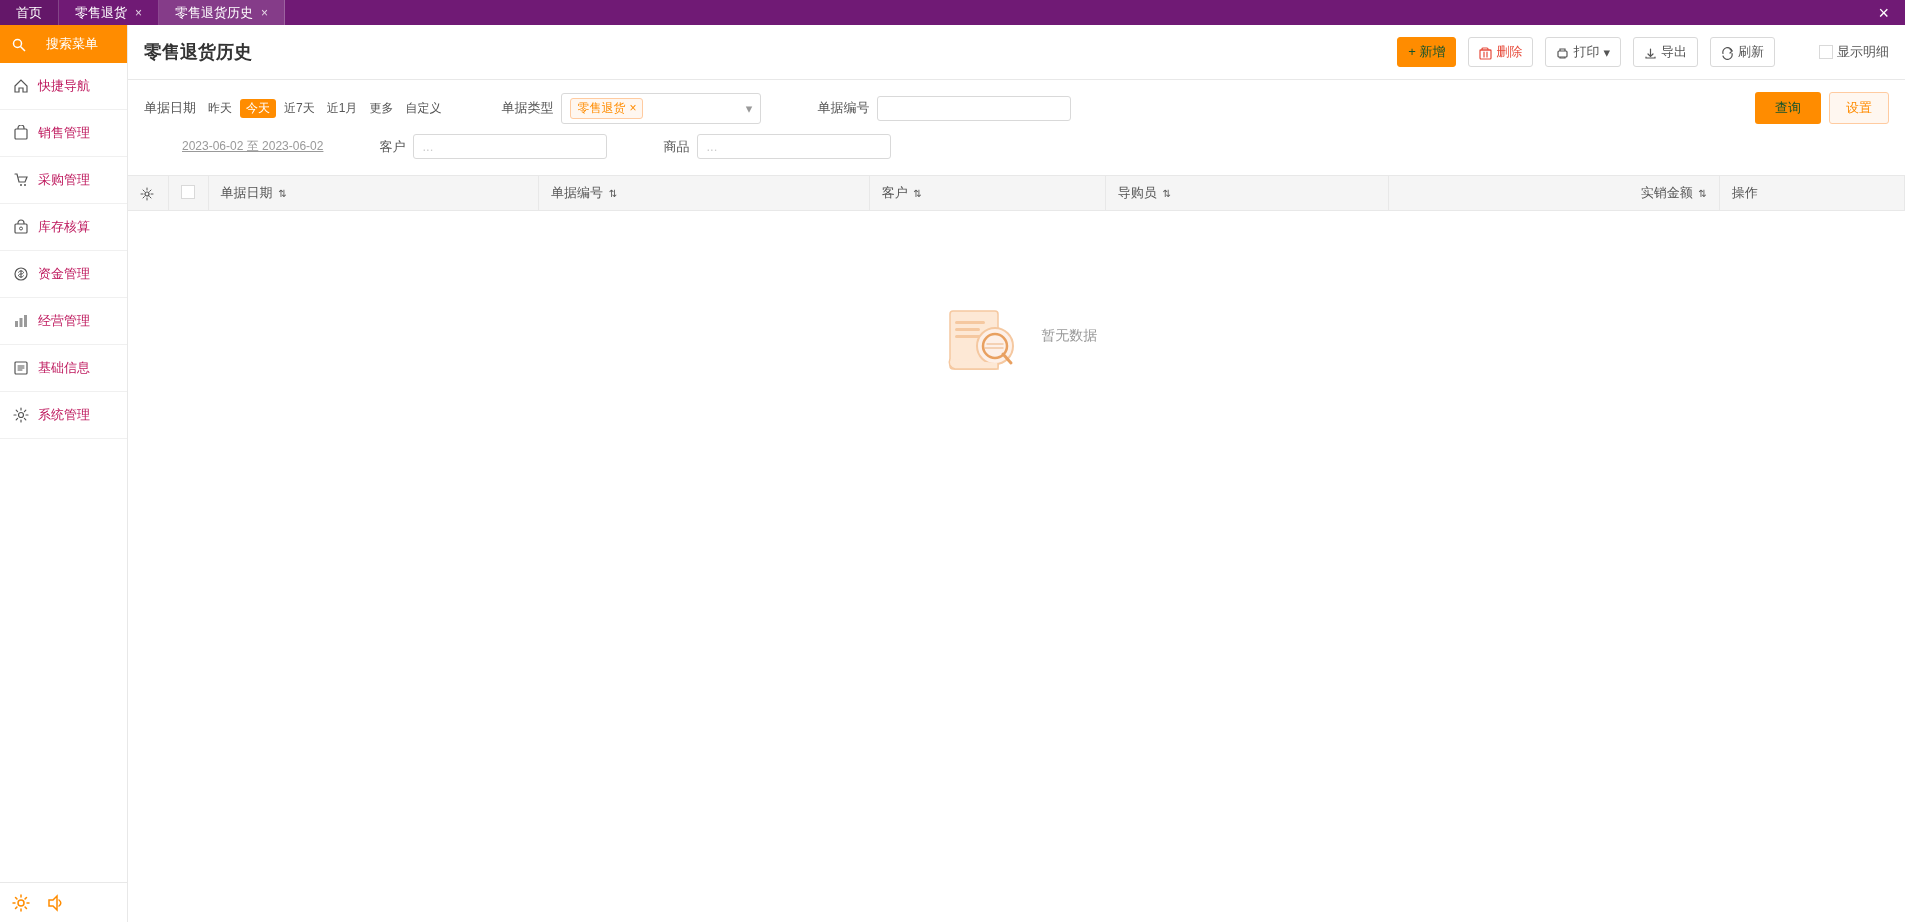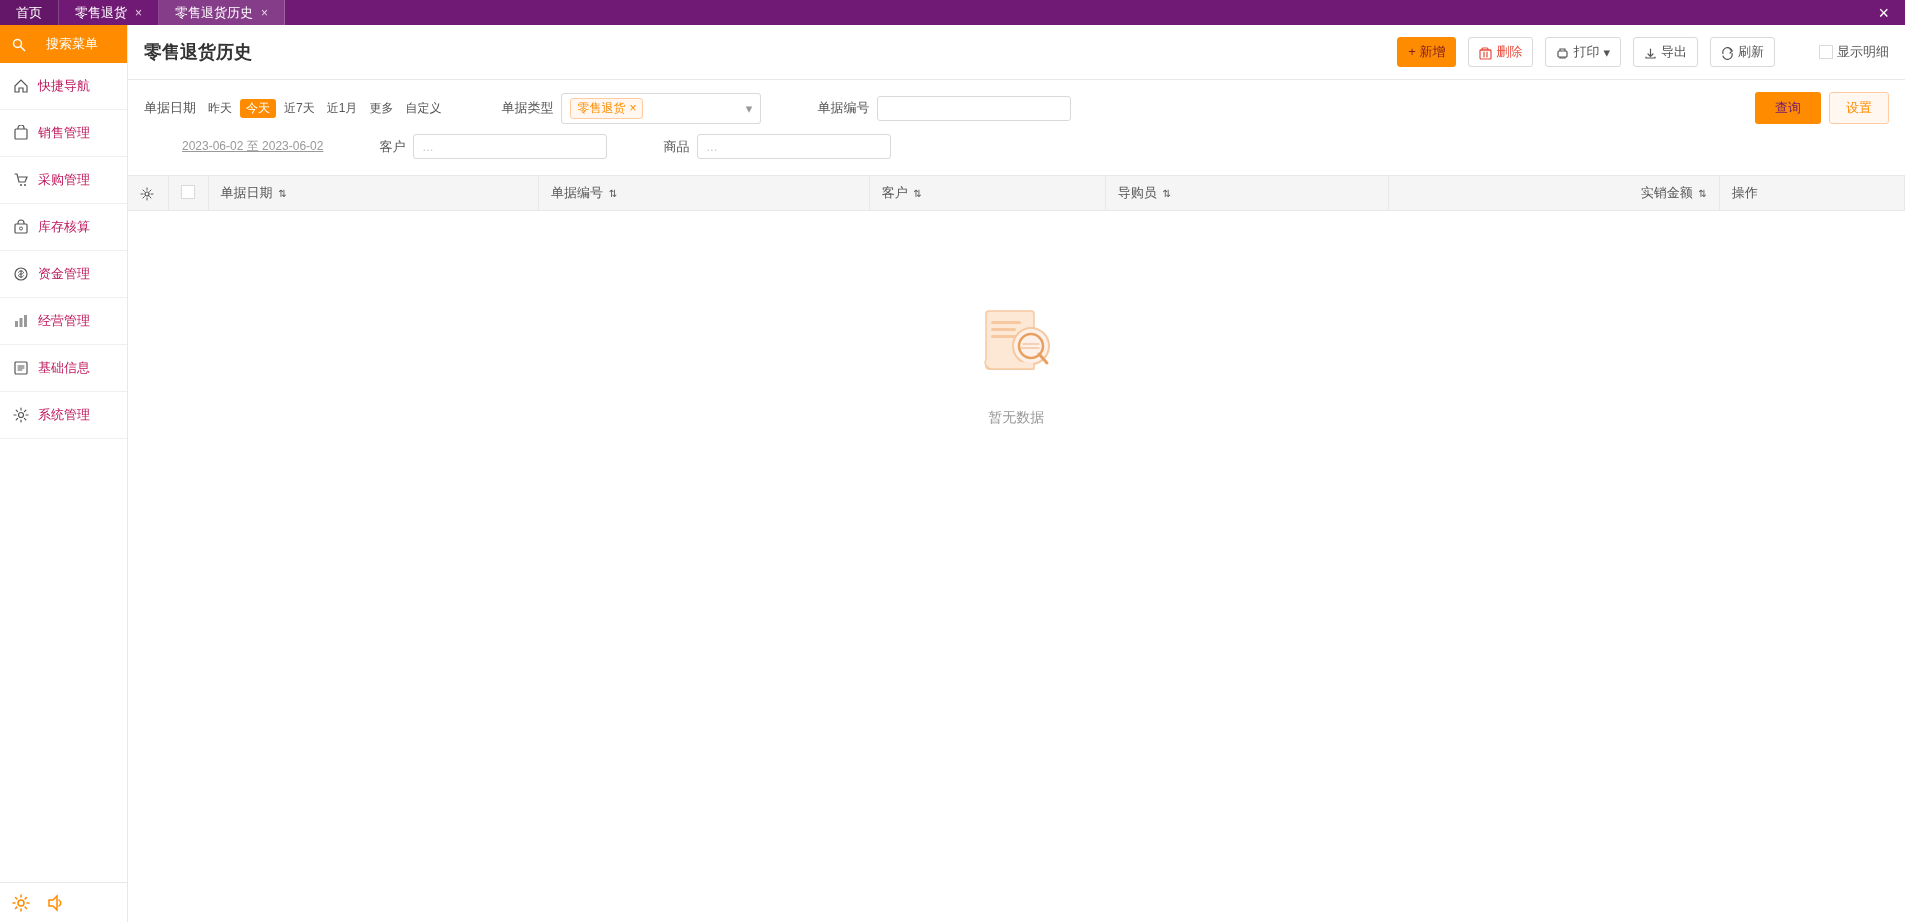--- a/index.html
+++ b/index.html
@@ -54,21 +54,21 @@
       display: flex; align-items: center; justify-content: space-between;
       padding: 12px 16px; background: #fff; border-bottom: 1px solid #e8e8e8; flex-shrink: 0;
     }
     .page-title { font-size: 18px; font-weight: bold; color: #333; }
     .header-actions { display: flex; align-items: center; gap: 12px; }
     .header-btn {
       display: flex; align-items: center; gap: 4px; padding: 5px 10px;
       border: 1px solid #d9d9d9; border-radius: 3px; background: #fff;
       cursor: pointer; font-size: 13px; color: #555;
     }
-    .header-btn.primary { background: #ff8c00; color: #7f1d1d; border-color: #ff8c00; }
+    .header-btn.primary { background: #ff8c00; color: #14532d; border-color: #ff8c00; }
     .show-detail { display: flex; align-items: center; gap: 4px; font-size: 13px; color: #555; margin-left: 32px; }
     .checkbox { width: 14px; height: 14px; border: 1px solid #d9d9d9; background: #fff; display: inline-block; }
 
     
     .filter-area {
       background: #fff; padding: 12px 16px; border-bottom: 1px solid #e8e8e8; flex-shrink: 0;
     }
     .filter-row { display: flex; align-items: center; gap: 16px; margin-bottom: 10px; flex-wrap: wrap; }
     .filter-item { display: flex; align-items: center; gap: 8px; }
     .filter-label { font-size: 13px; color: #555; white-space: nowrap; }
@@ -104,22 +104,22 @@
     .data-table { width: 100%; border-collapse: collapse; }
     .data-table th {
       background: #f5f5f5; border-bottom: 1px solid #e8e8e8; border-right: 1px solid #e8e8e8;
       padding: 8px 12px; font-size: 13px; color: #555; font-weight: normal;
       text-align: left; white-space: nowrap;
     }
     .data-table th .sort-arrows { display: inline-flex; flex-direction: column; margin-left: 2px; font-size: 10px; }
     .table-settings { width: 40px; text-align: center; }
     .table-checkbox { width: 40px; text-align: center; }
     .empty-state {
-      display: flex; flex-direction: column; align-items: center; justify-content: center;
-      padding: 80px 0; color: #999; font-size: 14px; gap: 28px;
+      display: flex; flex-direction: row; align-items: center; justify-content: center;
+      padding: 80px 0; color: #999; font-size: 14px; gap: 16px;
     }
 
     
     .pagination {
       display: flex; align-items: center; justify-content: flex-end; padding: 12px 16px;
       border-top: 1px solid #e8e8e8; background: #fff; gap: 8px; font-size: 13px; color: #555;
       flex-shrink: 0;
     }
     .pagination-select {
       border: 1px solid #d9d9d9; border-radius: 3px; padding: 2px 4px; font-size: 13px;
@@ -337,21 +337,21 @@
             <span style="color:#999;">▾</span>
           </div>
         </div>
 
         <div class="filter-item" style="margin-left: 40px;">
           <span class="filter-label">单据编号</span>
           <input class="filter-input" placeholder="" style="min-width: 160px;">
         </div>
 
         <div style="margin-left: auto; display: flex; gap: 8px;">
-          <button style="background:#ff8c00; color:#701a75; border:none; border-radius:3px; padding:6px 20px; cursor:pointer; font-size:13px;">查询</button>
+          <button style="background:#ff8c00; color:#14532d; border:none; border-radius:3px; padding:6px 20px; cursor:pointer; font-size:13px;">查询</button>
           <button style="background:#fff7f0; color:#ff8c00; border:1px solid #ffcba0; border-radius:3px; padding:6px 16px; cursor:pointer; font-size:13px;">设置</button>
         </div>
       </div>
 
       <div class="filter-row" style="margin-bottom:4px;">
 
         <span class="date-range" style="margin-left: 38px; text-decoration: underline;">2023-06-02 至 2023-06-02</span>
 
         <div class="filter-item" style="margin-left: 40px;">
           <span class="filter-label">客户</span>

